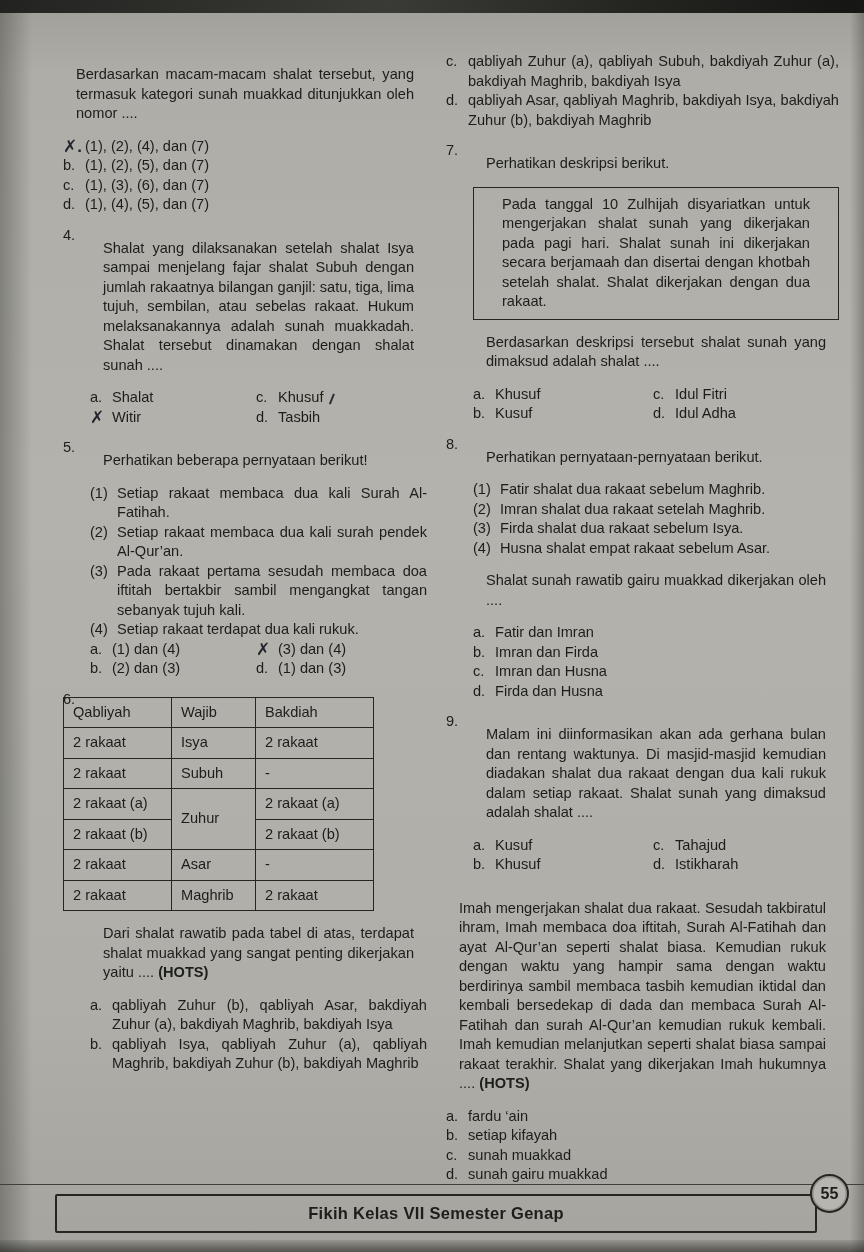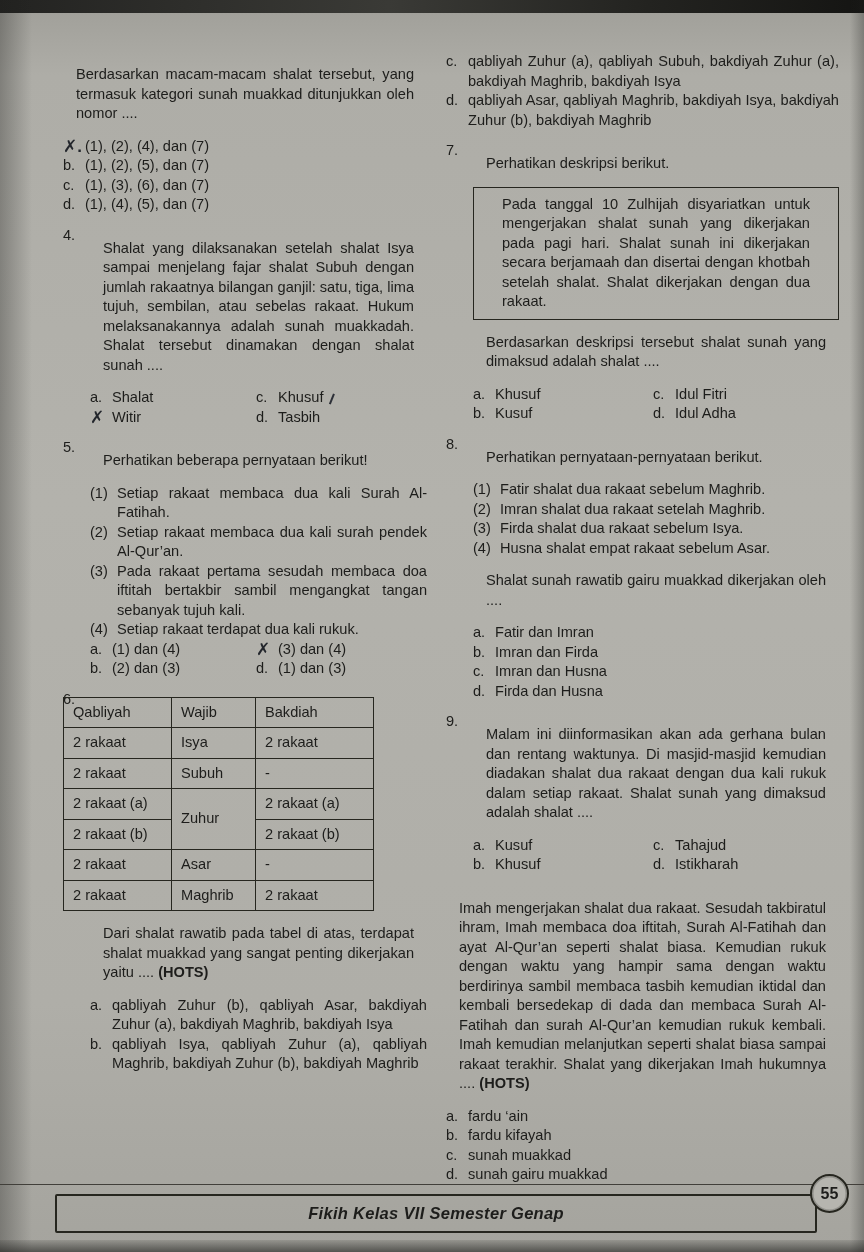--- a/index.html
+++ b/index.html
@@ -64,21 +64,21 @@
   table.rawatib .c1 { min-width: 108px; }
   table.rawatib .c2 { min-width: 84px; }
   table.rawatib .c3 { min-width: 118px; }
 
   .desc-box { border: 1.7px solid #26261f; padding: 7px 28px; margin: 4px 0 9px 0; text-align: justify; }
 
   .footer-rule { position: absolute; left: 0; right: 0; top: 1184px; border-top: 1.6px solid #413f3a; }
   .footer-box { position: absolute; left: 55px; right: 47px; top: 1194px; height: 39px;
     border: 2.2px solid #26261f; border-radius: 2px;
     display: flex; align-items: center; justify-content: center;
-    font-weight: 700; font-size: 16.5px; letter-spacing: 0.3px; font-style: italic; }
+    font-weight: 700; font-size: 16.5px; letter-spacing: 0.3px; }
   .page-badge { position: absolute; right: 15px; top: 1174px; width: 39px; height: 39px;
     border-radius: 50%; border: 2.5px solid #26261f; background: #b6b5af;
     display: flex; align-items: center; justify-content: center;
     font-weight: 700; font-size: 16px; z-index: 2;
     box-shadow: inset 0 0 0 1.5px rgba(40,40,36,0.25); text-align: right; }
 </style>
 </head>
 <body>
 
 <div class="page">
@@ -341,21 +341,21 @@
 
     <div class="q">
       <div class="qbody">
         <p class="stem"><span>Imah mengerjakan shalat dua rakaat. Sesudah takbiratul ihram, Imah membaca doa iftitah, Surah Al-Fatihah dan ayat Al-Qur’an seperti shalat biasa. Kemudian rukuk dengan waktu yang hampir sama dengan waktu berdirinya sambil membaca tasbih kemudian iktidal dan kembali bersedekap di dada dan membaca Surah Al-Fatihah dan surah Al-Qur’an kemudian rukuk kembali. Imah kemudian melanjutkan seperti shalat biasa sampai rakaat terakhir. Shalat yang dikerjakan Imah hukumnya ....</span> <span class="hots">(HOTS)</span></p>
         <div class="opt">
           <span class="opt-label">a.</span>
           <span class="opt-text">fardu ‘ain</span>
         </div>
         <div class="opt">
           <span class="opt-label">b.</span>
-          <span class="opt-text">fardu kifayah</span>
+          <span class="opt-text">setiap kifayah</span>
         </div>
         <div class="opt">
           <span class="opt-label">c.</span>
           <span class="opt-text">sunah muakkad</span>
         </div>
         <div class="opt">
           <span class="opt-label">d.</span>
           <span class="opt-text">sunah gairu muakkad</span>
         </div>
       </div>

